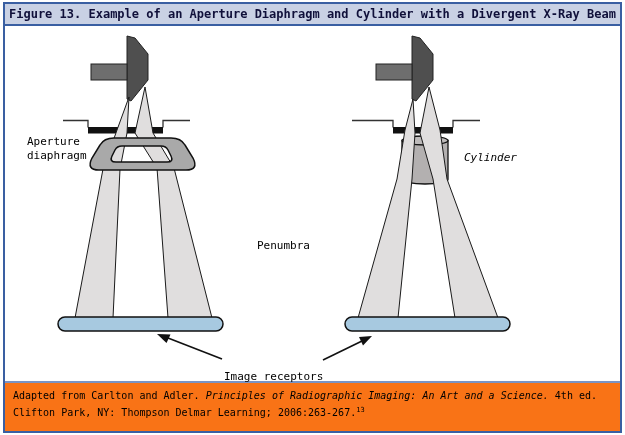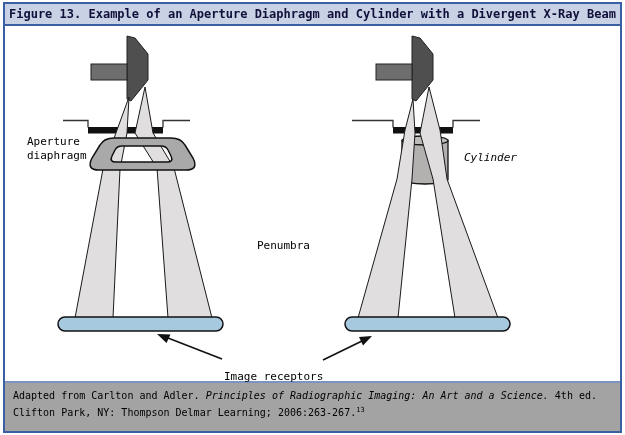--- a/index.html
+++ b/index.html
@@ -20,21 +20,21 @@
     display:flex; align-items:center; padding-left:4px;
   }
   .title {
     font-size:12px; font-weight:bold;
     color:var(--title-text,#10103a);
     white-space:nowrap; letter-spacing:0;
   }
   .caption-area {
     position:absolute; left:0; right:0; bottom:0; height:44px;
     border-top:2px solid var(--caption-divider,#7b94c4);
-    background:#a3a3a3; padding:4px 8px 0 8px;
+    background:#f97316; padding:4px 8px 0 8px;
   }
   .caption {
     margin:0; font-size:10px; line-height:17px; color:#000;
   }
   .caption em { font-style:italic; }
   .caption sup { font-size:7px; vertical-align:super; line-height:0; }
   svg.canvas { position:absolute; left:0; top:0; }
   .lbl {
     position:absolute; font-size:11px; line-height:14px; color:#000;
     white-space:nowrap;

